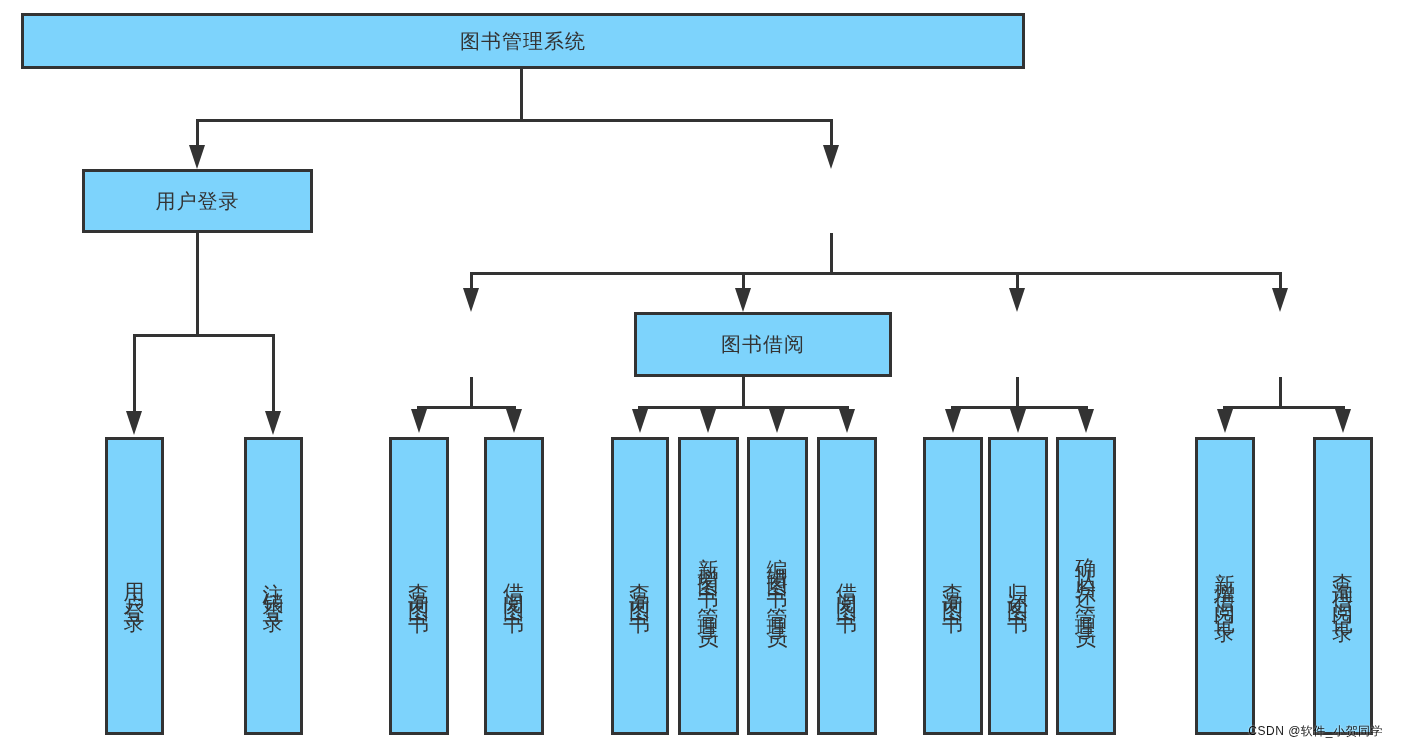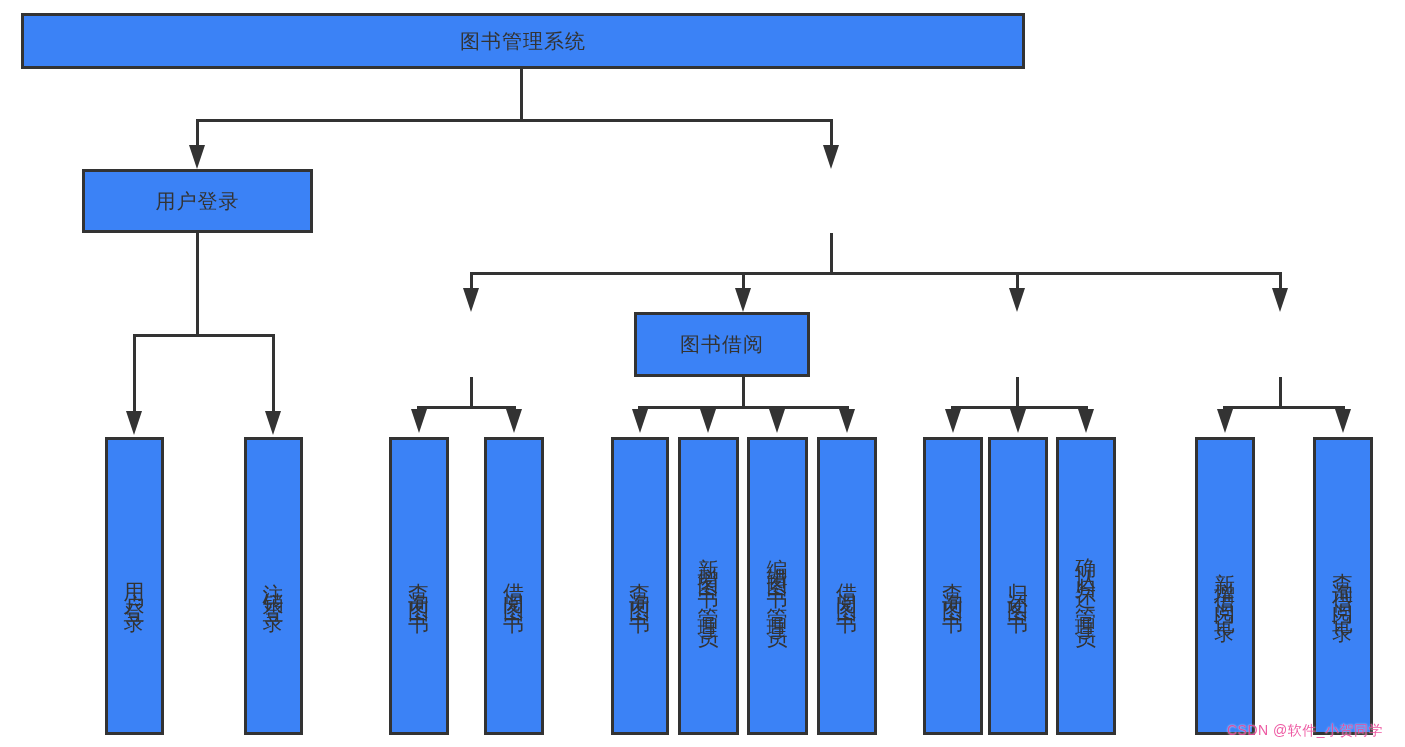--- a/index.html
+++ b/index.html
@@ -8,21 +8,21 @@
     width:1405px;height:747px;
     background:#ffffff;
     font-family:"Liberation Sans","DejaVu Sans",sans-serif;
     color:#333333;
     overflow:hidden;
   }
   .node{
     position:absolute;
     box-sizing:border-box;
     border:3px solid #333333;
-    background:#3b82f6;
+    background:#7dd3fc;
     display:flex;
     align-items:center;
     justify-content:center;
   }
   .hl{
     font-size:20px;
     letter-spacing:1px;
     white-space:nowrap;
   }
   .vl{
@@ -36,22 +36,22 @@
   .ln{position:absolute;background:#333333;}
   .ar{
     position:absolute;width:0;height:0;
     border-left:8px solid transparent;
     border-right:8px solid transparent;
     border-top:24px solid #333333;
   }
   .watermark{
     position:absolute;
     right:22px;bottom:7px;
-    font-size:14px;
-    color:#ec4899;
+    font-size:12px;
+    color:#000000;
     opacity:.9;
     letter-spacing:.5px;
     white-space:nowrap;
     text-shadow:0 0 2px #ffffff;
   }
 </style>
 </head>
 <body>
 
 <div class="canvas">
@@ -105,21 +105,21 @@
   <div class="ar" style="left:1335px;top:409px"></div>
 
   <div class="node" style="left:21px;top:13px;width:1004px;height:56px">
     <span class="hl">图书管理系统</span>
   </div>
 
   <div class="node" style="left:82px;top:169px;width:231px;height:64px">
     <span class="hl">用户登录</span>
   </div>
 
-  <div class="node" style="left:634px;top:312px;width:176px;height:65px">
+  <div class="node" style="left:634px;top:312px;width:258px;height:65px">
     <span class="hl">图书借阅</span>
   </div>
 
   <div class="node" style="left:105px;top:437px;width:59px;height:298px">
     <span class="vl">用户登录</span>
   </div>
   <div class="node" style="left:244px;top:437px;width:59px;height:298px">
     <span class="vl">注销登录</span>
   </div>
 

